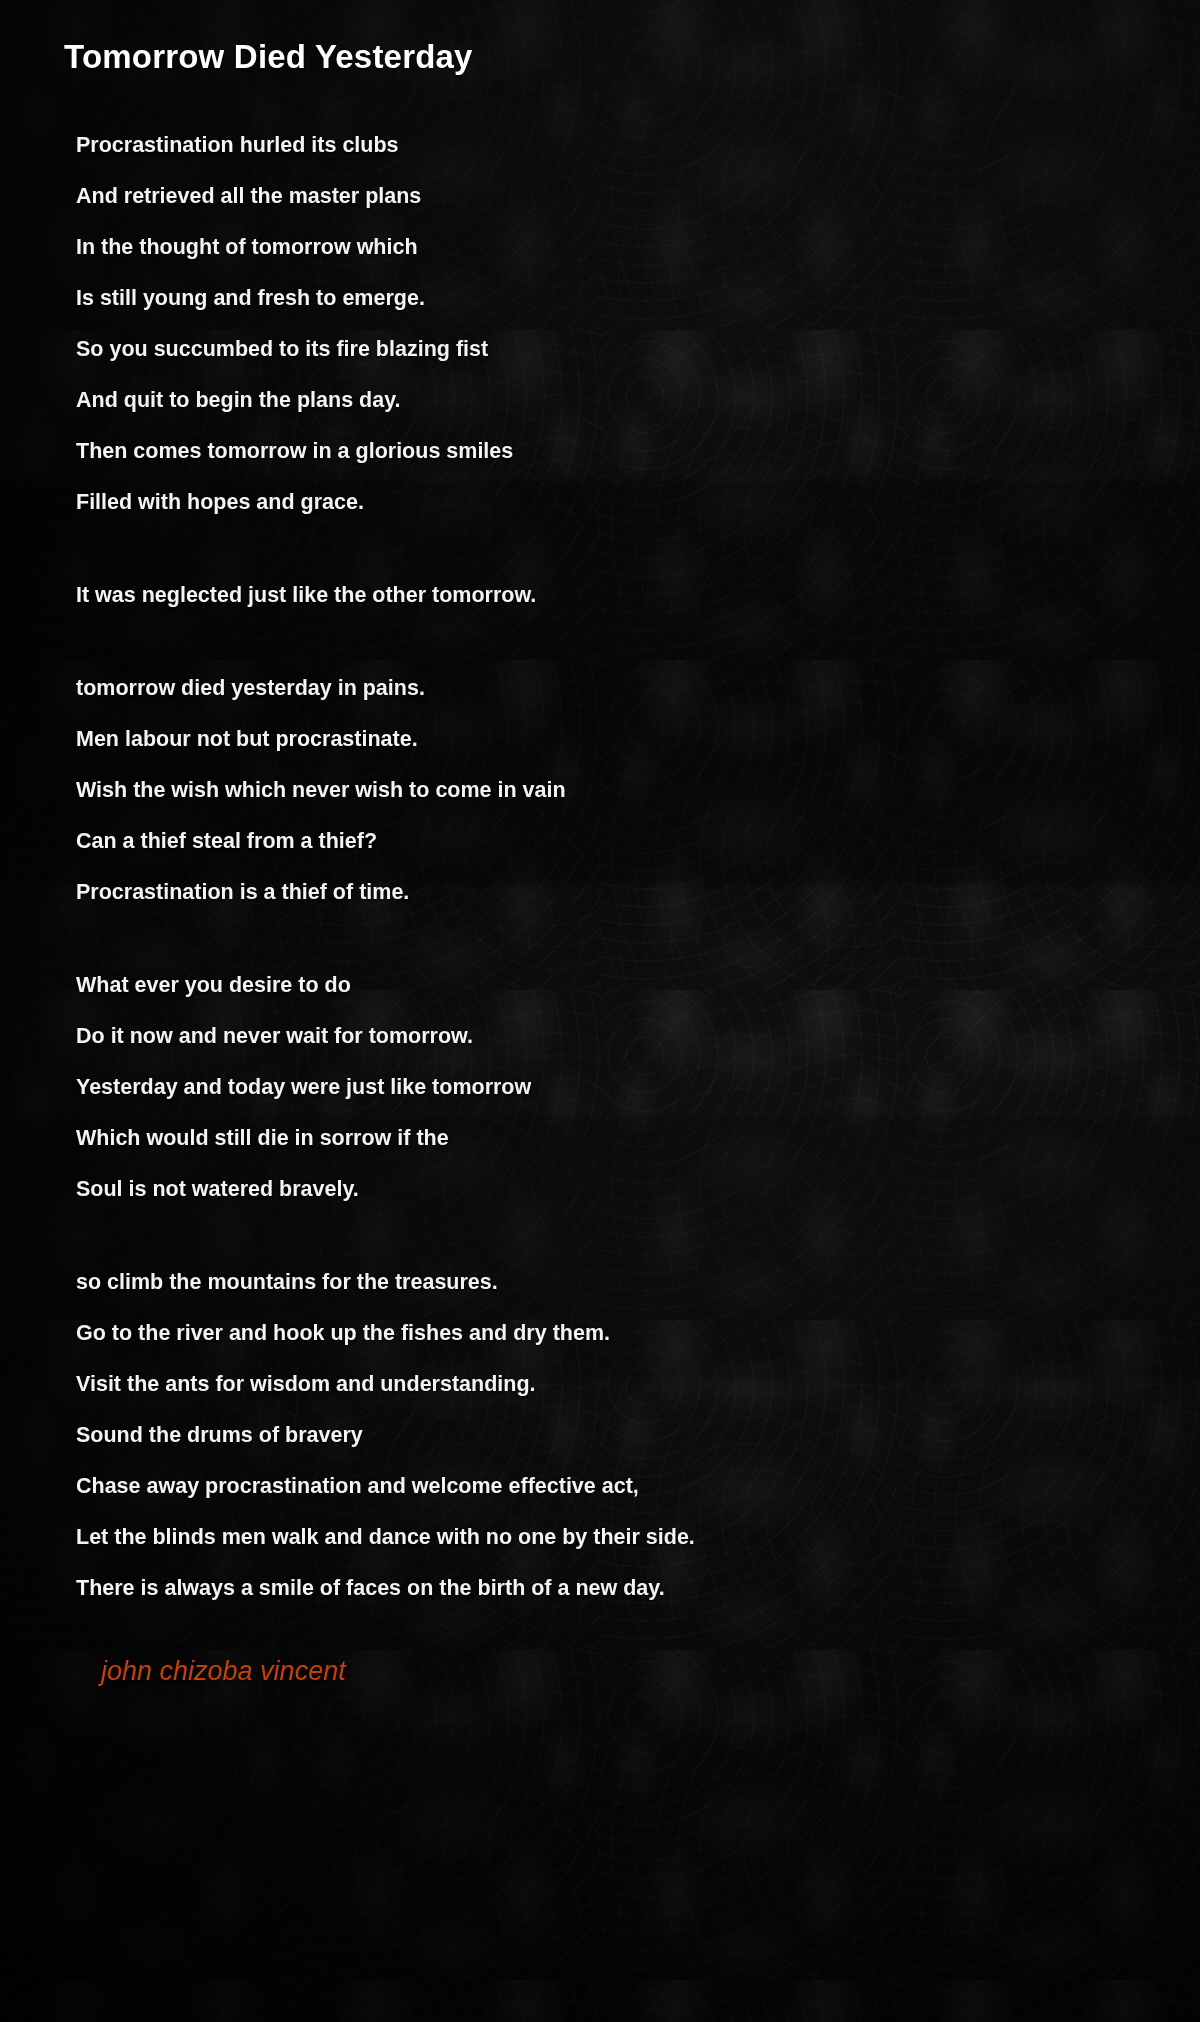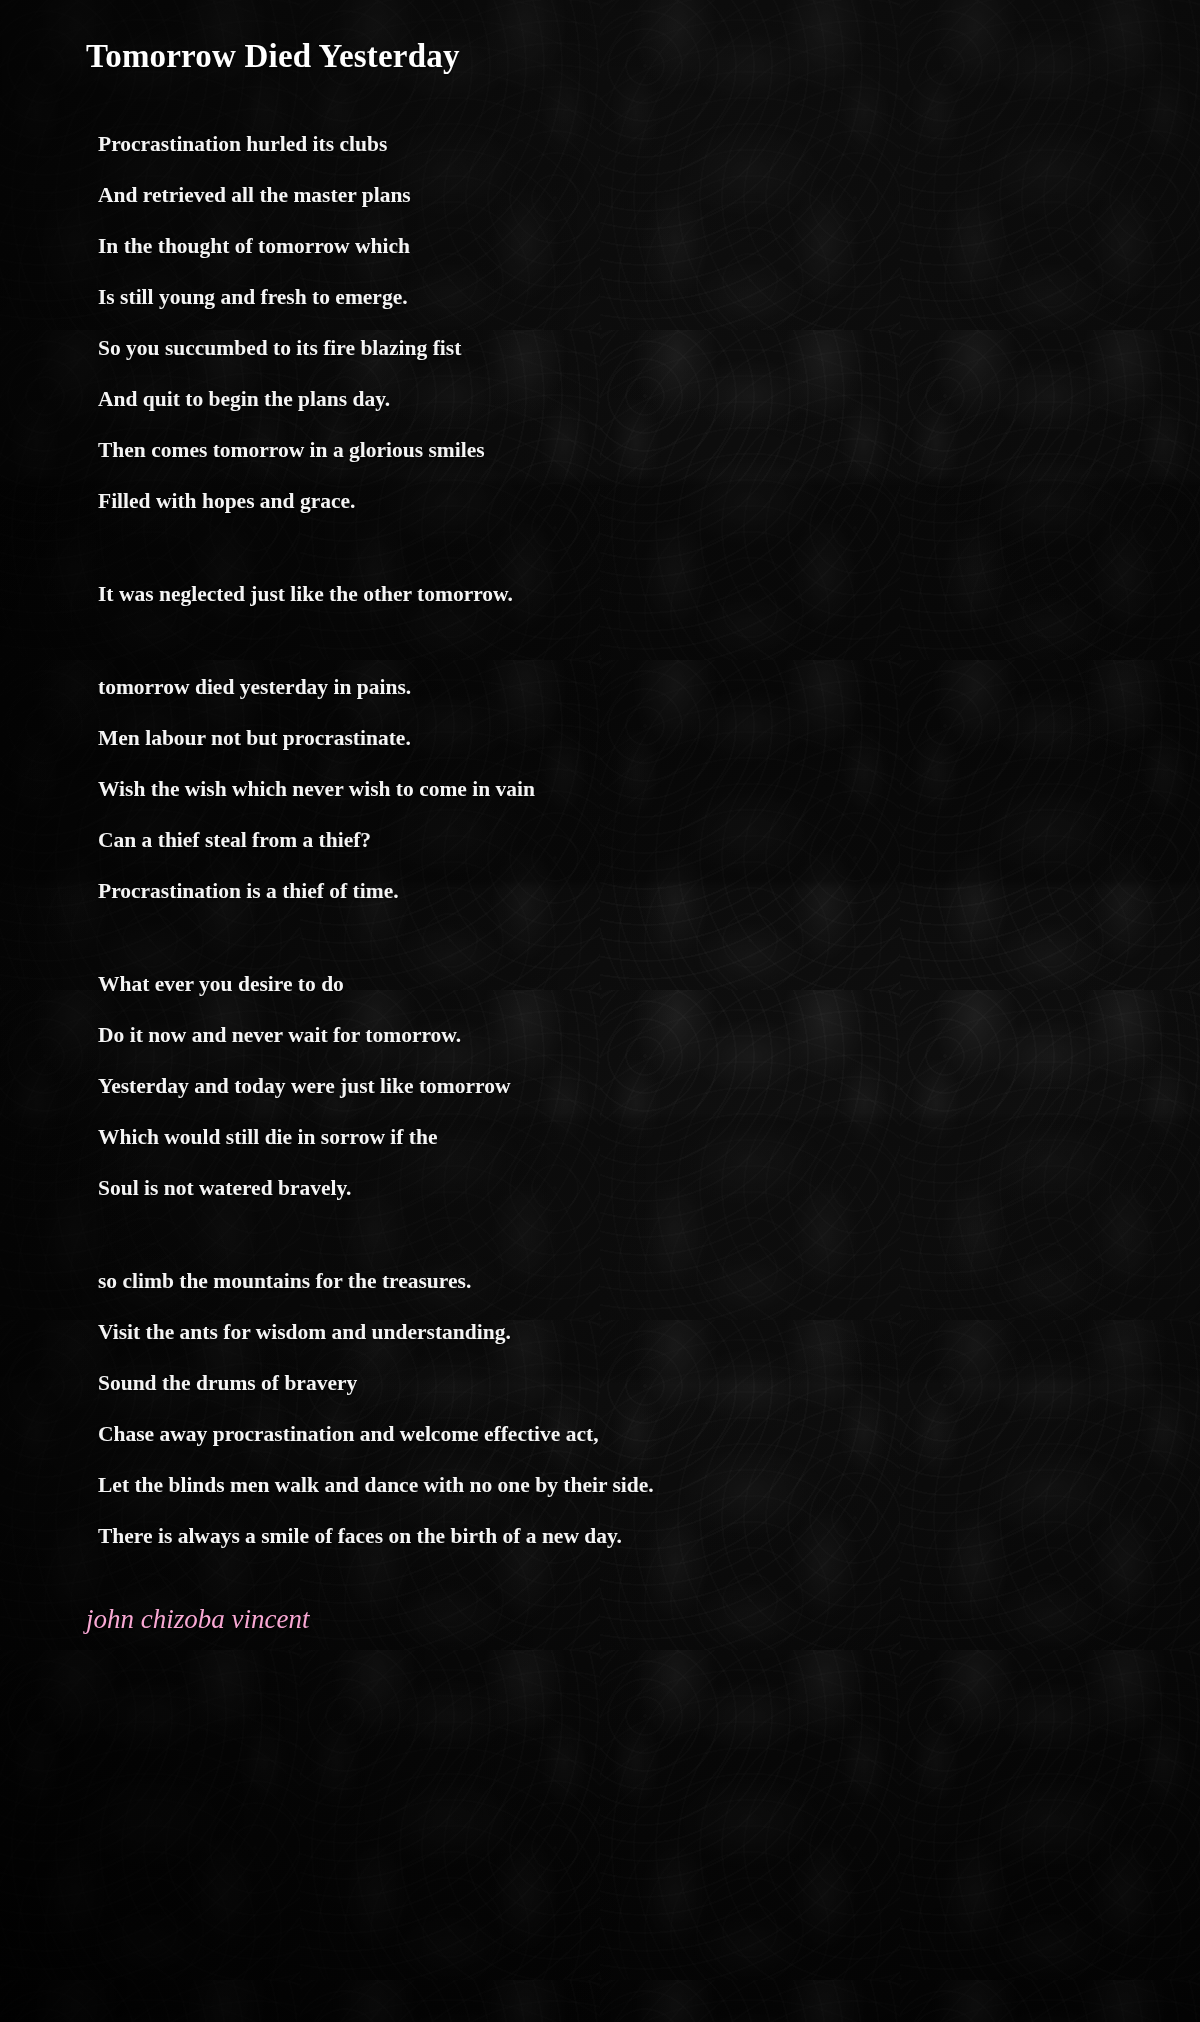--- a/index.html
+++ b/index.html
@@ -68,23 +68,22 @@
         rgba(0,0,0,0.0) 68.5%,
         rgba(0,0,0,0.0) 100%);
   }
   .bg-left-dark {
     background: linear-gradient(90deg, rgba(0,0,0,0.62) 0%, rgba(0,0,0,0.30) 28%, rgba(0,0,0,0.0) 58%);
   }
 
   .content {
     position: relative;
     z-index: 5;
-    padding: 38px 60px 0 86px;
+    padding: 38px 60px 0 64px;
     box-sizing: border-box;
-    font-family: Liberation Serif, serif;
   }
   .poem-title {
     color: #ffffff;
     font-size: 33px;
     font-weight: bold;
     letter-spacing: 0.2px;
     margin: 0 0 44px 0;
     text-shadow: 0 1px 3px rgba(0,0,0,0.9);
   }
   .stanza {
@@ -93,26 +92,27 @@
   .poem-line {
     color: #f4f4f4;
     font-size: 21.5px;
     font-weight: bold;
     line-height: 51px;
     white-space: pre-wrap;
     text-shadow: 0 1px 3px rgba(0,0,0,0.95);
     margin-left: 12px;
   }
   .author {
-    color: #f9a8d4;
+    color: #c2410c;
     font-size: 27px;
     font-style: italic;
     font-weight: normal;
     margin-top: 34px;
     text-shadow: 0 1px 3px rgba(0,0,0,0.95);
+    margin-left: 37px;
   }
 </style>
 </head>
 <body>
 
 <div class="poem-page">
 
   <div class="bg-layer bg-base"></div>
   <div class="bg-layer bg-damask"></div>
   <div class="bg-layer bg-swirls"></div>
@@ -149,20 +149,21 @@
     <div class="stanza">
       <div class="poem-line">What ever you desire to do</div>
       <div class="poem-line">Do it now and never wait for tomorrow.</div>
       <div class="poem-line">Yesterday and today were just like tomorrow</div>
       <div class="poem-line">Which would still die in sorrow if the</div>
       <div class="poem-line">Soul is not watered bravely.</div>
     </div>
 
     <div class="stanza">
       <div class="poem-line">so climb the mountains for the treasures.</div>
+      <div class="poem-line">Go to the river and hook up the fishes and dry them.</div>
       <div class="poem-line">Visit the ants for wisdom and understanding.</div>
       <div class="poem-line">Sound the drums of bravery</div>
       <div class="poem-line">Chase away procrastination and welcome effective act,</div>
       <div class="poem-line">Let the blinds men walk and dance with no one by their side.</div>
       <div class="poem-line">There is always a smile of faces on the birth of a new day.</div>
     </div>
 
     <div class="author">john chizoba vincent</div>
   </div>
 </div>

